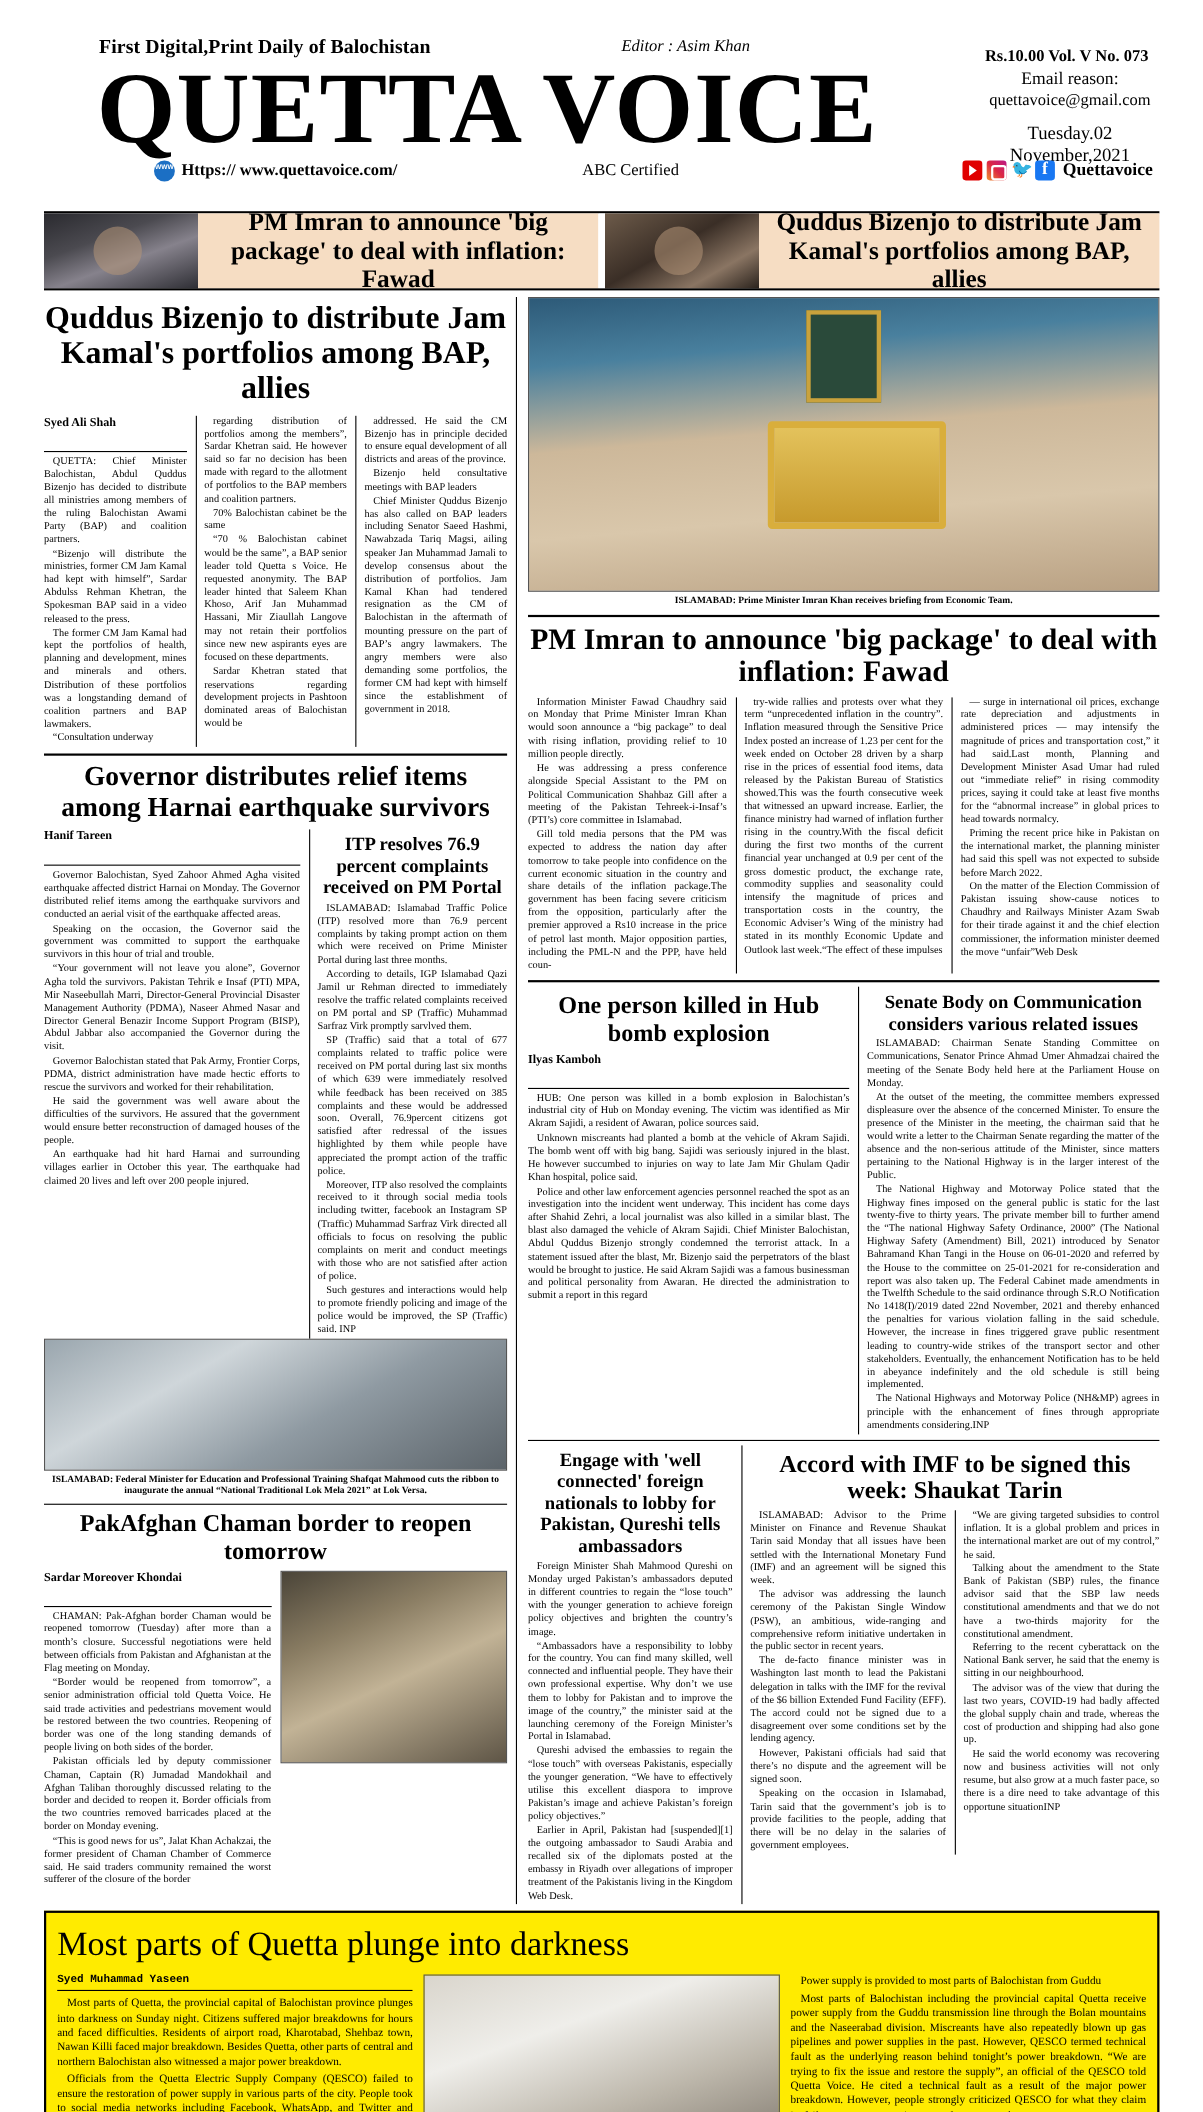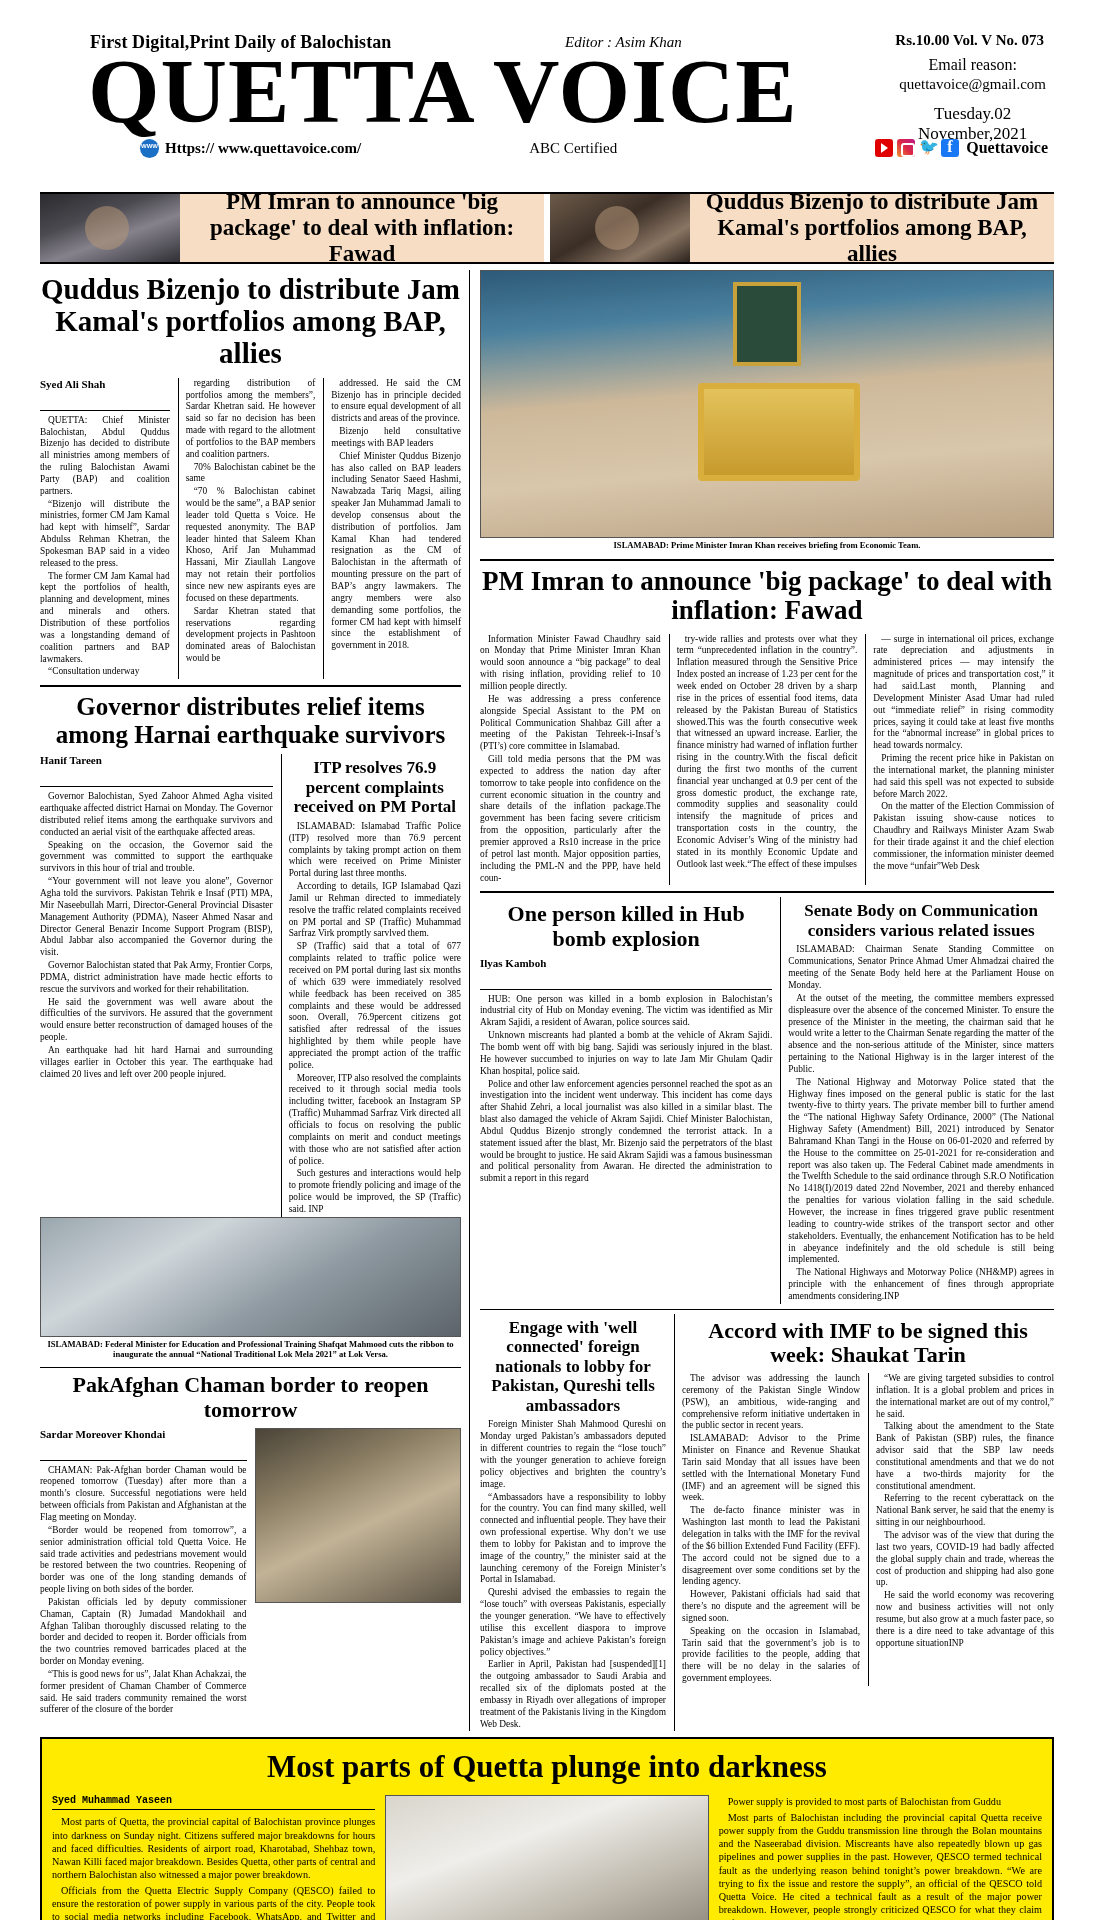--- a/index.html
+++ b/index.html
@@ -11,21 +11,21 @@
     color:#000;
     overflow:hidden;
   }
   .page { width:1094px; height:1920px; padding:18px 40px 6px 40px; position:relative; }
 
   
   .masthead { position:relative; height:170px; }
   .mh-top { display:flex; align-items:flex-start; justify-content:space-between; padding:14px 10px 0 50px; }
   .mh-tagline { font-size:18px; font-weight:bold; letter-spacing:.1px; }
   .mh-editor { font-style:italic; font-size:15px; margin-top:2px; margin-left:-40px; }
-  .mh-price { font-size:15px; font-weight:bold; margin-top:0; }
+  .mh-price { font-size:15px; font-weight:bold; margin-top:11px; }
 
   .mh-mid { display:flex; align-items:flex-start; justify-content:space-between; margin-top:-4px; }
   .mh-title {
     font-family:"Liberation Serif", serif;
     font-weight:bold; font-size:92px; line-height:0.92;
     letter-spacing:1px; padding-left:48px; white-space:nowrap;
   }
   .mh-right { text-align:center; font-size:15px; line-height:1.25; padding-right:8px; padding-top:6px; }
   .mh-right .email-lbl { font-size:16px; }
   .mh-right .email-val { font-size:15px; }
@@ -107,21 +107,21 @@
     background:#2a4a3a; border:4px solid #c9a23c;
   }
   .photo.ribbon { height:120px; background:linear-gradient(150deg,#9aa6ae 0%,#cfd6da 30%,#8f9aa2 60%,#5c646a 100%); }
   .photo.chaman { height:175px; background:linear-gradient(155deg,#4a4438 0%,#8a7d63 30%,#c2b396 55%,#5e5546 100%); }
   .photo.dark { height:145px; background:linear-gradient(160deg,#d9d5cc 0%,#efeeea 35%,#bdb7ab 70%,#8a8378 100%); }
 
   .caption { font-size:8.6px; font-weight:bold; text-align:center; line-height:1.2; padding:2px 2px 3px; }
 
   
   .yellow { background:#ffeb00; border:2px solid #000; margin-top:6px; padding:8px 10px 10px; }
-  .yellow-hl { text-align:center; font-weight:bold; font-size:31px; margin:2px 0 10px; }
+  .yellow-hl { text-align:left; font-weight:normal; font-size:31px; margin:2px 0 10px; }
   .ycols { display:flex; gap:10px; }
   .ycol { flex:1; }
   .ybyline { font-size:10px; font-weight:bold; border-bottom:1.5px solid #000; padding-bottom:3px; margin-bottom:5px;font-family:Liberation Mono, monospace; }
   .ybody { font-size:10.2px; line-height:1.3; text-align:justify; }
   .ybody p { margin:0 0 2px 0; text-indent:9px; }
 </style>
 </head>
 <body>
 
 <div class="page">
@@ -320,22 +320,22 @@
             <p>“Ambassadors have a responsibility to lobby for the country. You can find many skilled, well connected and influential people. They have their own professional expertise. Why don’t we use them to lobby for Pakistan and to improve the image of the country,” the minister said at the launching ceremony of the Foreign Minister’s Portal in Islamabad.</p>
             <p>Qureshi advised the embassies to regain the “lose touch” with overseas Pakistanis, especially the younger generation. “We have to effectively utilise this excellent diaspora to improve Pakistan’s image and achieve Pakistan’s foreign policy objectives.”</p>
             <p>Earlier in April, Pakistan had [suspended][1] the outgoing ambassador to Saudi Arabia and recalled six of the diplomats posted at the embassy in Riyadh over allegations of improper treatment of the Pakistanis living in the Kingdom Web Desk.</p>
           </div>
         </div>
         <div class="col sep" style="flex:2">
           <div class="hl-3">Accord with IMF to be signed this week: Shaukat Tarin</div>
           <div class="cols2">
             <div class="col">
               <div class="body-text">
+                <p>ISLAMABAD: Advisor to the Prime Minister on Finance and Revenue Shaukat Tarin said Monday that all issues have been settled with the International Monetary Fund (IMF) and an agreement will be signed this week.</p>
                 <p>The advisor was addressing the launch ceremony of the Pakistan Single Window (PSW), an ambitious, wide-ranging and comprehensive reform initiative undertaken in the public sector in recent years.</p>
-                <p>ISLAMABAD: Advisor to the Prime Minister on Finance and Revenue Shaukat Tarin said Monday that all issues have been settled with the International Monetary Fund (IMF) and an agreement will be signed this week.</p>
                 <p>The de-facto finance minister was in Washington last month to lead the Pakistani delegation in talks with the IMF for the revival of the $6 billion Extended Fund Facility (EFF). The accord could not be signed due to a disagreement over some conditions set by the lending agency.</p>
                 <p>However, Pakistani officials had said that there’s no dispute and the agreement will be signed soon.</p>
                 <p>Speaking on the occasion in Islamabad, Tarin said that the government’s job is to provide facilities to the people, adding that there will be no delay in the salaries of government employees.</p>
               </div>
             </div>
             <div class="col sep">
               <div class="body-text">
                 <p>“We are giving targeted subsidies to control inflation. It is a global problem and prices in the international market are out of my control,” he said.</p>
                 <p>Talking about the amendment to the State Bank of Pakistan (SBP) rules, the finance advisor said that the SBP law needs constitutional amendments and that we do not have a two-thirds majority for the constitutional amendment.</p>
                 <p>Referring to the recent cyberattack on the National Bank server, he said that the enemy is sitting in our neighbourhood.</p>

